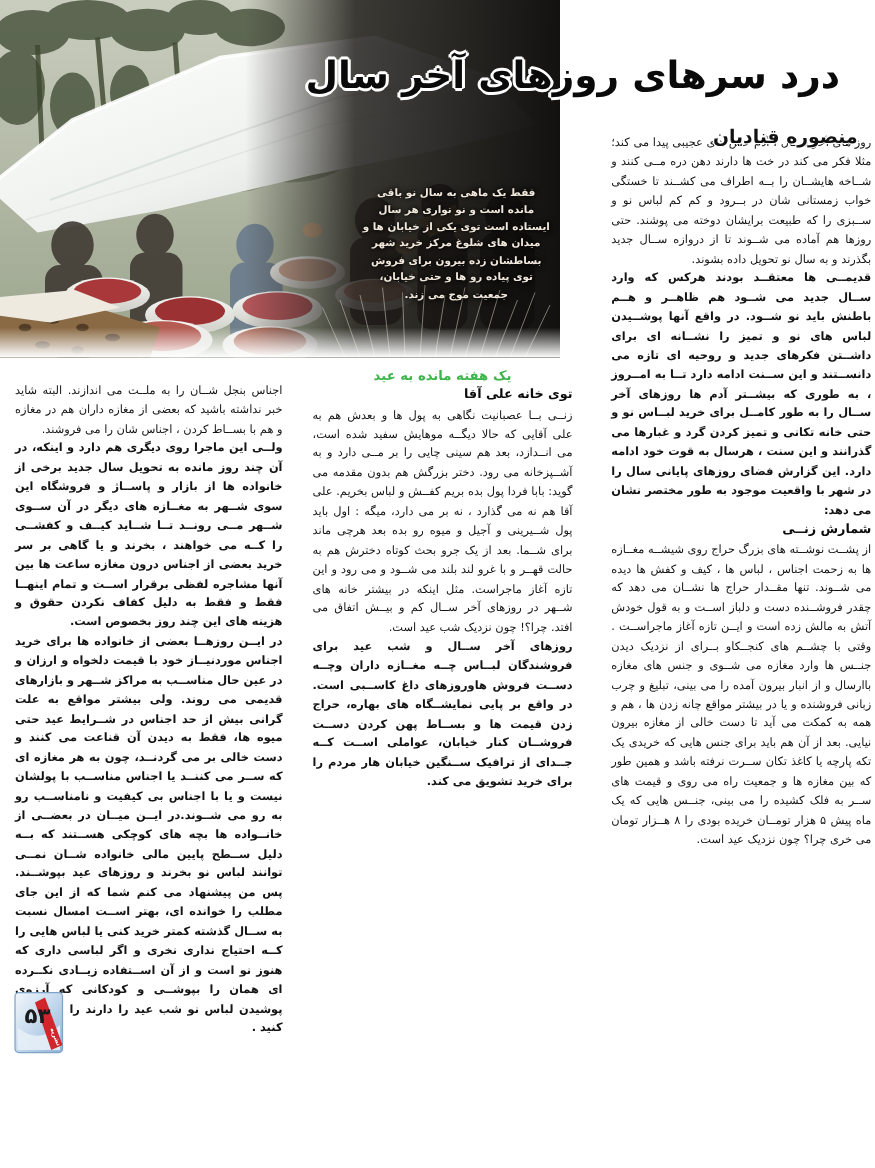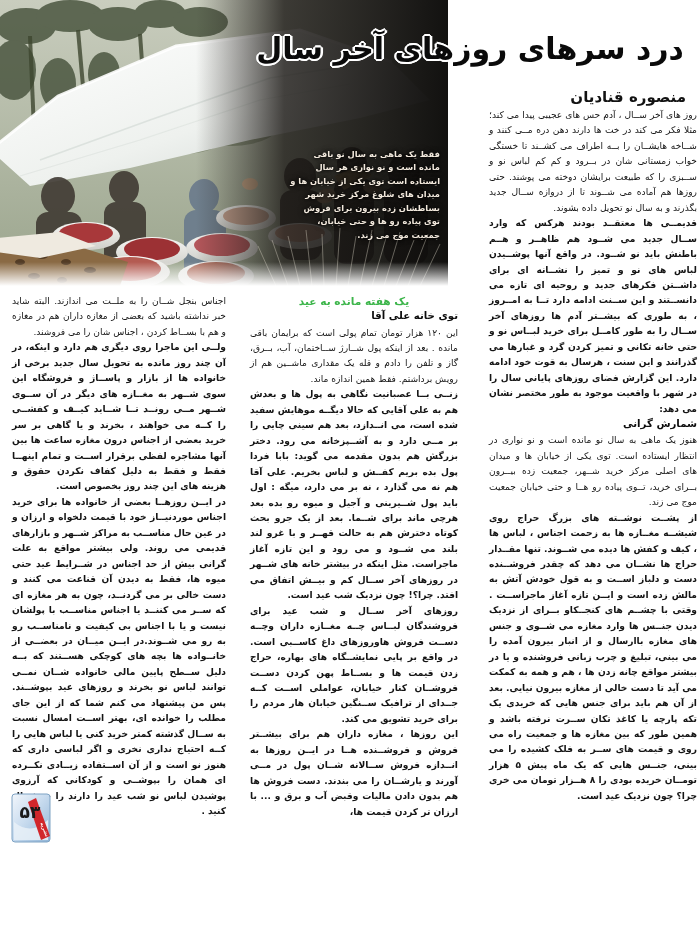--- a/index.html
+++ b/index.html
@@ -37,21 +37,21 @@
     background: #6d7466;
   }
   .photo-svg { display:block; width:448px; height:286px; }
 
   
   .photo-caption {
     position: absolute;
     right: 8px;
     top: 148px;
     width: 150px;
-    text-align: right;
+    text-align: center;
     direction: rtl;
     color: #f2e9dd;
     font-size: 8.3px;
     line-height: 1.62;
     font-weight: bold;
     letter-spacing: 0.1px;
     text-shadow: 0 0 3px rgba(0,0,0,.95), 0 0 6px rgba(0,0,0,.8);
     z-index: 6;
     pointer-events: none;
   }
@@ -65,21 +65,21 @@
     text-align: right;
     z-index: 8;
   }
   .headline {
     direction: rtl;
     font-size: 30px;
     font-weight: bold;
     color: #0a0a0a;
     line-height: 1.28;
     letter-spacing: -0.2px;
-    margin: 4px;
+    margin: 16px;
     white-space: nowrap;
     text-shadow:
        1.6px 0 0 #ffffff, -1.6px 0 0 #ffffff,
        0 1.6px 0 #ffffff, 0 -1.6px 0 #ffffff,
        1.2px 1.2px 0 #ffffff, -1.2px 1.2px 0 #ffffff,
        1.2px -1.2px 0 #ffffff, -1.2px -1.2px 0 #ffffff,
        2.4px 0 0 #ffffff, -2.4px 0 0 #ffffff,
        0 2.4px 0 #ffffff, 0 -2.4px 0 #ffffff;
   }
   .byline {
@@ -105,21 +105,21 @@
     font-family: "DejaVu Sans", "Liberation Sans", sans-serif;
   }
   .col p {
     margin: 0;
     text-indent: 0;
   }
   .col p + p { margin-top: 0; font-weight: bold; }
 
   .col-right  { right: 3px;  top: 108px; width: 208px; height: 800px; }
   .col-middle { right: 242px; top: 294px; width: 208px; height: 570px; }
-  .col-left   { right: 474px; top: 294px; width: 214px; height: 560px; }
+  .col-left   { right: 474px; top: 306px; width: 214px; height: 560px; }
 
   
   .col-middle, .col-left { }
 
   h2.sec-green {
     direction: rtl;
     font-size: 10.6px;
     font-weight: bold;
     color: #3cb54a;
     margin: 7px 0 1px 0;
@@ -292,32 +292,29 @@
   </div>
 
   <div class="masthead">
     <h1 class="headline">درد سرهای روزهای آخر سال</h1>
     <div class="byline">منصوره قنادیان</div>
   </div>
 
   <div class="col col-right">
     <p>روز های آخر ســال ، آدم حس های عجیبی پیدا می کند؛ مثلا فکر می کند در خت ها دارند دهن دره مــی کنند و شــاخه هایشــان را بــه اطراف می کشــند تا خستگی خواب زمستانی شان در بــرود و کم کم لباس نو و ســبزی را که طبیعت برایشان دوخته می پوشند. حتی روزها هم آماده می شــوند تا از دروازه ســال جدید بگذرند و به سال نو تحویل داده بشوند.</p>
     <p>قدیمــی ها معتقــد بودند هرکس که وارد ســال جدید می شــود هم ظاهــر و هــم باطنش باید نو شــود. در واقع آنها پوشــیدن لباس های نو و تمیز را نشــانه ای برای داشــتن فکرهای جدید و روحیه ای تازه می دانســتند و این ســنت ادامه دارد تــا به امــروز ، به طوری که بیشــتر آدم ها روزهای آخر ســال را به طور کامــل برای خرید لبــاس نو و حتی خانه تکانی و تمیز کردن گرد و غبارها می گذرانند و این سنت ، هرسال به قوت خود ادامه دارد. این گزارش فضای روزهای پایانی سال را در شهر با واقعیت موجود به طور مختصر نشان می دهد:</p>
-    <h3 class="sec-black">شمارش گرانی</h3>
-    <p>هنوز یک ماهی به سال نو مانده است و نو نواری در انتظار ایستاده است. توی یکی از خیابان ها و میدان های اصلی مرکز خرید شــهر، جمعیت زده بیــرون بــرای خرید، تــوی پیاده رو هــا و حتی خیابان جمعیت موج می زند.</p>
+    <h3 class="sec-black">شمارش زنــی</h3>
     <p>از پشــت نوشــته های بزرگ حراج روی شیشــه مغــازه ها به زحمت اجناس ، لباس ها ، کیف و کفش ها دیده می شــوند. تنها مقــدار حراج ها نشــان می دهد که چقدر فروشــنده دست و دلباز اســت و به قول خودش آتش به مالش زده است و ایــن تازه آغاز ماجراســت . وقتی با چشــم های کنجــکاو بــرای از نزدیک دیدن جنــس ها وارد مغازه می شــوی و جنس های مغازه باارسال و از انبار بیرون آمده را می بینی، تبلیغ و چرب زبانی فروشنده و یا در بیشتر مواقع چانه زدن ها ، هم و همه به کمکت می آید تا دست خالی از مغازه بیرون نیایی. بعد از آن هم باید برای جنس هایی که خریدی یک تکه پارچه یا کاغذ تکان ســرت نرفته باشد و همین طور که بین مغازه ها و جمعیت راه می روی و قیمت های ســر به فلک کشیده را می بینی، جنــس هایی که یک ماه پیش ۵ هزار تومــان خریده بودی را ۸ هــزار تومان می خری چرا؟ چون نزدیک عید است.</p>
   </div>
 
   <div class="col col-middle">
     <h2 class="sec-green">یک هفته مانده به عید</h2>
     <h3 class="sec-black tight">توی خانه علی آقا</h3>
-    <p>این ۱۲۰ هزار تومان تمام پولی است که برایمان باقی مانده . بعد از اینکه پول شــارژ ســاختمان، آب، بــرق، گاز و تلفن را دادم و قله یک مقداری ماشــین هم از رویش برداشتم. فقط همین اندازه ماند.</p>
     <p>زنــی بــا عصبانیت نگاهی به پول ها و بعدش هم به علی آقایی که حالا دیگــه موهایش سفید شده است، می انــدازد، بعد هم سینی چایی را بر مــی دارد و به آشــپزخانه می رود. دختر بزرگش هم بدون مقدمه می گوید: بابا فردا پول بده بریم کفــش و لباس بخریم. علی آقا هم نه می گذارد ، نه بر می دارد، میگه : اول باید پول شــیرینی و آجیل و میوه رو بده بعد هرچی ماند برای شــما. بعد از یک جرو بحث کوتاه دخترش هم به حالت قهــر و با غرو لند بلند می شــود و می رود و این تازه آغاز ماجراست. مثل اینکه در بیشتر خانه های شــهر در روزهای آخر ســال کم و بیــش اتفاق می افتد. چرا؟! چون نزدیک شب عید است.</p>
     <p>روزهای آخر ســال و شب عید برای فروشندگان لبــاس چــه مغــازه داران وچــه دســت فروش هاوروزهای داغ کاســبی است. در واقع بر پایی نمایشــگاه های بهاره، حراج زدن قیمت ها و بســاط پهن کردن دســت فروشــان کنار خیابان، عواملی اســت کــه جــدای از ترافیک ســنگین خیابان هار مردم را برای خرید تشویق می کند.</p>
-    <p>این روزها ، مغازه داران هم برای بیشــتر فروش و فروشــنده هــا در ایــن روزها به انــدازه فروش ســالانه شــان پول در مــی آورند و یارشــان را می بندند. دست فروش ها هم بدون دادن مالیات وقبض آب و برق و ... با ارزان تر کردن قیمت ها،</p>
   </div>
 
   <div class="col col-left">
     <p>اجناس بنجل شــان را به ملــت می اندازند. البته شاید خبر نداشته باشید که بعضی از مغازه داران هم در مغازه و هم با بســاط کردن ، اجناس شان را می فروشند.</p>
     <p>ولــی این ماجرا روی دیگری هم دارد و اینکه، در آن چند روز مانده به تحویل سال جدید برخی از خانواده ها از بازار و پاســاژ و فروشگاه این سوی شــهر به مغــازه های دیگر در آن ســوی شــهر مــی رونــد تــا شــاید کیــف و کفشــی را کــه می خواهند ، بخرند و یا گاهی بر سر خرید بعضی از اجناس درون مغازه ساعت ها بین آنها مشاجره لفظی برقرار اســت و تمام اینهــا فقط و فقط به دلیل کفاف نکردن حقوق و هزینه های این چند روز بخصوص است.</p>
     <p>در ایــن روزهــا بعضی از خانواده ها برای خرید اجناس موردنیــاز خود با قیمت دلخواه و ارزان و در عین حال مناســب به مراکز شــهر و بازارهای قدیمی می روند. ولی بیشتر مواقع به علت گرانی بیش از حد اجناس در شــرایط عید حتی میوه ها، فقط به دیدن آن قناعت می کنند و دست خالی بر می گردنــد، چون به هر مغازه ای که ســر می کننــد یا اجناس مناســب با پولشان نیست و یا با اجناس بی کیفیت و نامناســب رو به رو می شــوند.در ایــن میــان در بعضــی از خانــواده ها بچه های کوچکی هســتند که بــه دلیل ســطح پایین مالی خانواده شــان نمــی توانند لباس نو بخرند و روزهای عید بپوشــند. پس من پیشنهاد می کنم شما که از این جای مطلب را خوانده ای، بهتر اســت امسال نسبت به ســال گذشته کمتر خرید کنی یا لباس هایی را کــه احتیاج نداری نخری و اگر لباسی داری که هنوز نو است و از آن اســتفاده زیــادی نکــرده ای همان را بپوشــی و کودکانی که آرزوی پوشیدن لباس نو شب عید را دارند را خوشحال کنید .</p>
   </div>
 
   <div class="page-badge">
     <svg class="badge-svg" viewBox="0 0 42 54">

